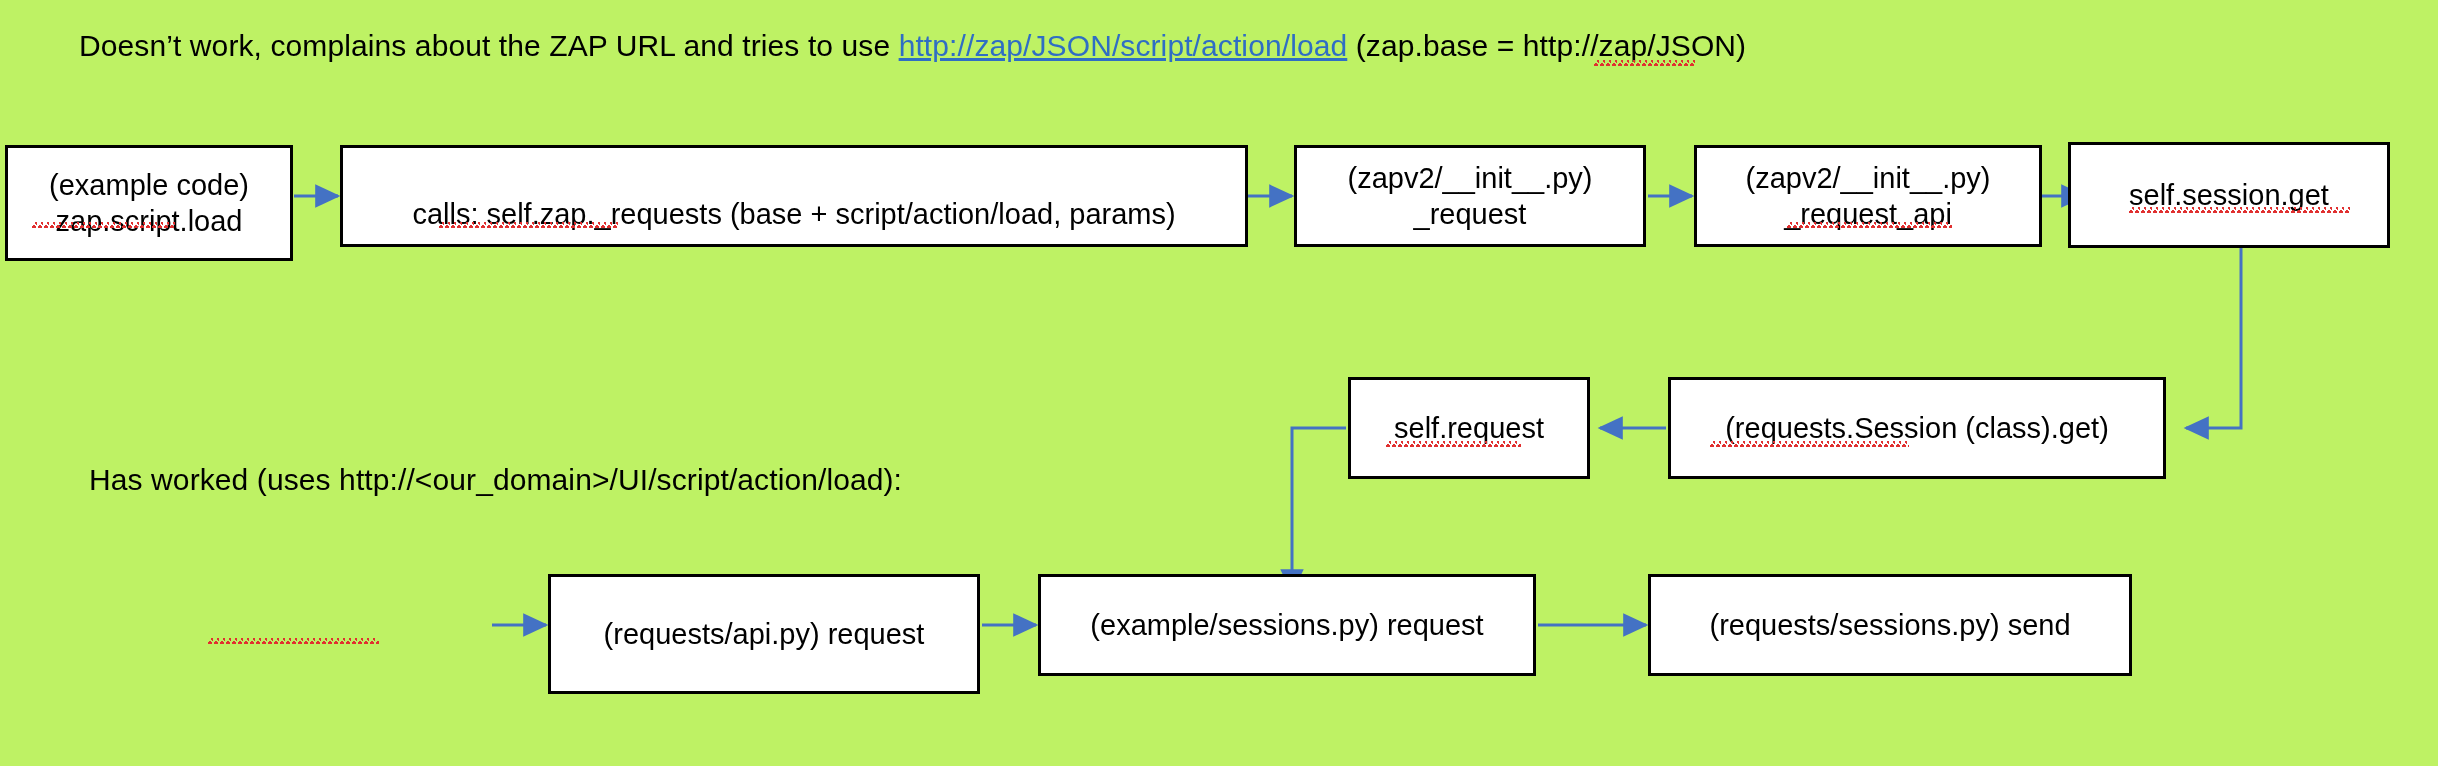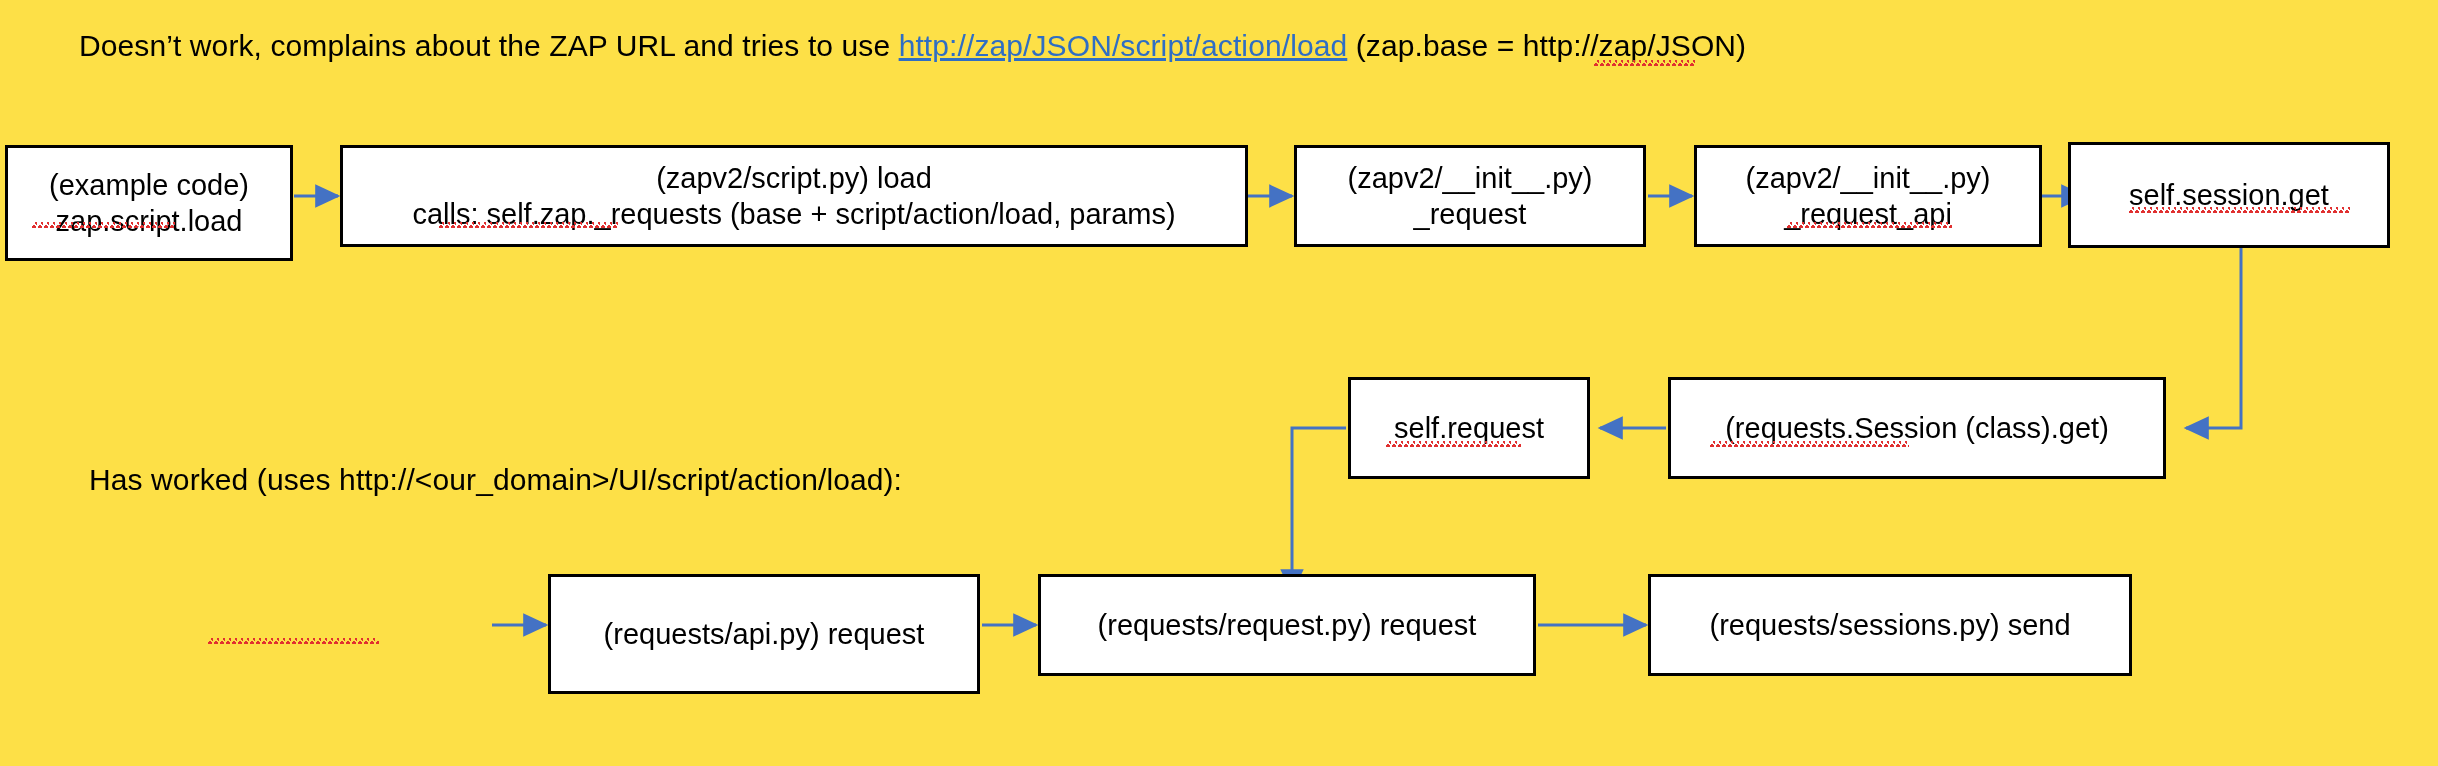--- a/index.html
+++ b/index.html
@@ -9,21 +9,21 @@
     background: #ffffff;
   }
   body {
     font-family: "Liberation Sans", sans-serif;
     color: #000000;
   }
   #canvas {
     position: relative;
     width: 2438px;
     height: 766px;
-    background: #fde047;
+    background: #bef264;
     overflow: hidden;
   }
   
   .caption {
     position: absolute;
     font-size: 30px;
     line-height: 1.2;
     color: #000000;
     white-space: nowrap;
     letter-spacing: 0.1px;
@@ -95,21 +95,21 @@
     <line x1="982" y1="625" x2="1036" y2="625" stroke="#4472c4" stroke-width="3" marker-end="url(#ah)"></line>
     <line x1="1538" y1="625" x2="1646" y2="625" stroke="#4472c4" stroke-width="3" marker-end="url(#ah)"></line>
   </svg>
 
   <div class="node" style="left:5px; top:145px; width:288px; height:116px;">
     <span class="txt"><span>(example code)</span><br><span>zap.script.load</span></span>
   </div>
   <div class="sq" style="left:31px; top:222px; width:144px;"></div>
 
   <div class="node" style="left:340px; top:145px; width:908px; height:102px;">
-    <span class="txt"><span>(zapv2/script.py) load</span><br><span>calls: self.zap._requests (base + script/action/load, params)</span></span>
+    <span class="txt"><br><span>calls: self.zap._requests (base + script/action/load, params)</span></span>
   </div>
   <div class="sq" style="left:438px; top:222px; width:181px;"></div>
 
   <div class="node" style="left:1294px; top:145px; width:352px; height:102px;">
     <span class="txt"><span>(zapv2/__init__.py)</span><br><span>_request</span></span>
   </div>
 
   <div class="node" style="left:1694px; top:145px; width:348px; height:102px;">
     <span class="txt"><span>(zapv2/__init__.py)</span><br><span>_request_api</span></span>
   </div>
@@ -134,20 +134,20 @@
     <span>Has worked (uses http://&lt;our_domain&gt;/UI/script/action/load):</span>
   </div>
 
   <div class="sq" style="left:207px; top:638px; width:172px;"></div>
 
   <div class="node" style="left:548px; top:574px; width:432px; height:120px;">
     <span class="txt"><span>(requests/api.py) request</span></span>
   </div>
 
   <div class="node" style="left:1038px; top:574px; width:498px; height:102px;">
-    <span class="txt"><span>(requests/request.py) request</span></span>
+    <span class="txt"><span>(example/sessions.py) request</span></span>
   </div>
 
   <div class="node" style="left:1648px; top:574px; width:484px; height:102px;">
     <span class="txt"><span>(requests/sessions.py) send</span></span>
   </div>
 
 </div>
 
 </body></html>

